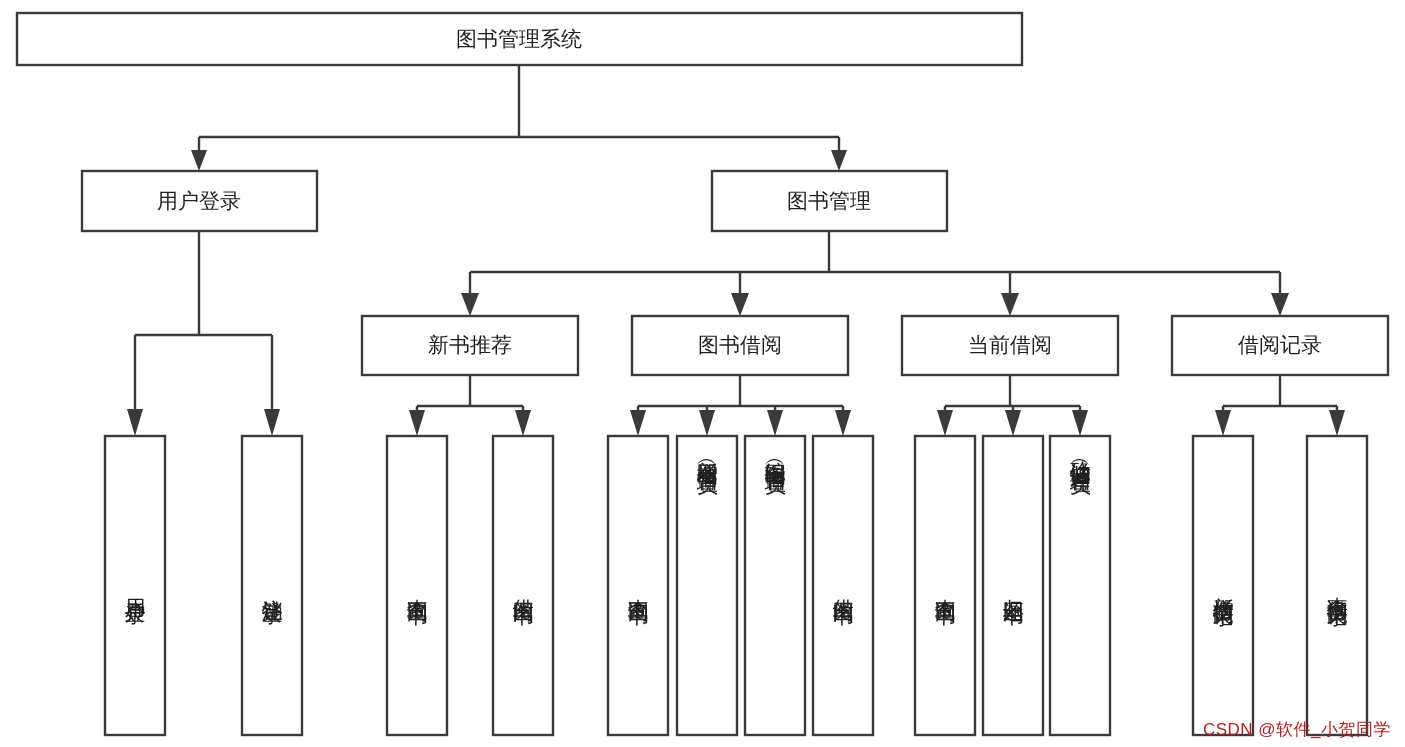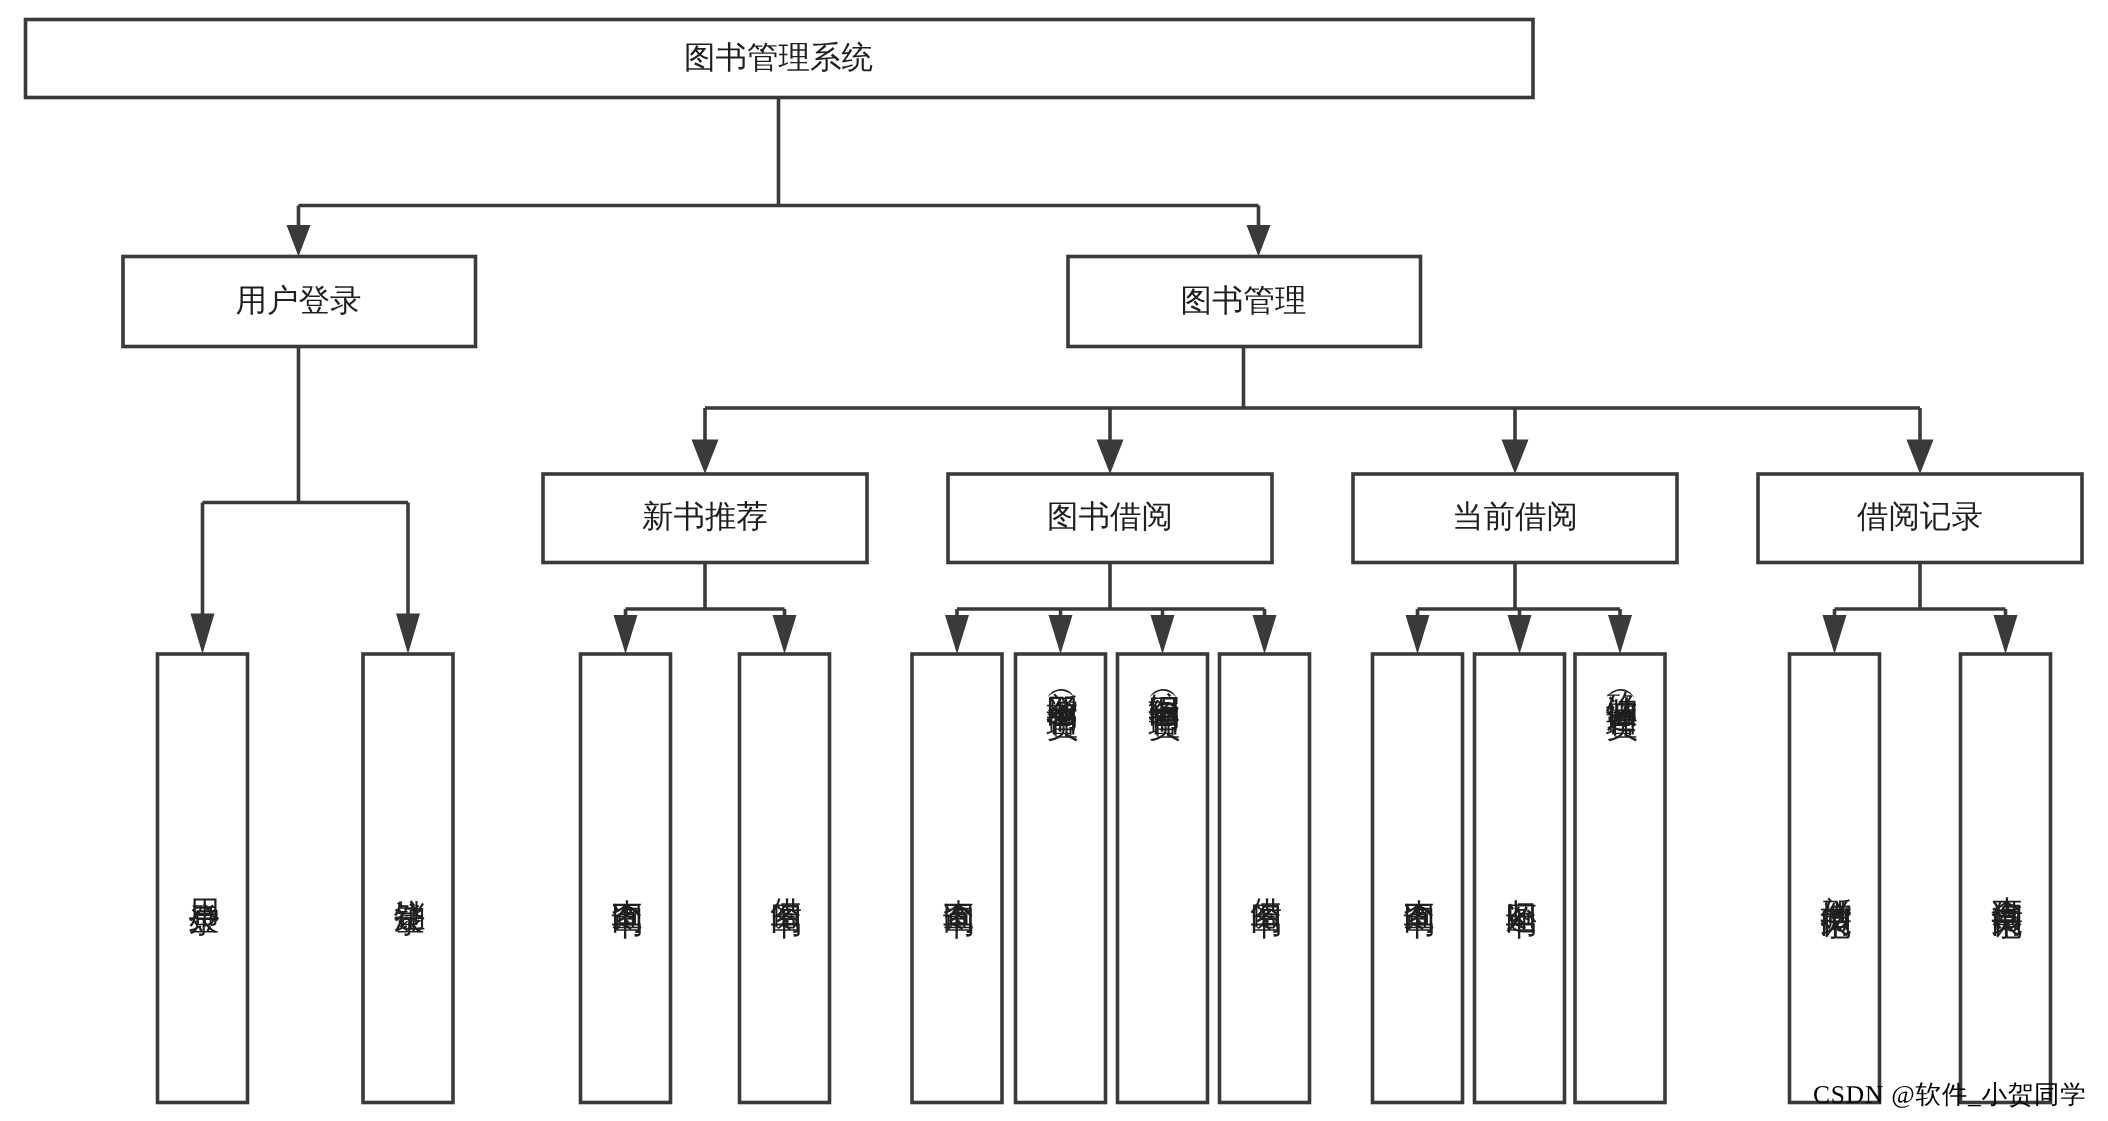--- a/index.html
+++ b/index.html
@@ -53,23 +53,23 @@
     color: #1f1f1f;
     letter-spacing: 2px;
     text-align: center;
     pointer-events: none;
     white-space: nowrap;
   }
   .watermark {
     position: absolute;
     right: 14px;
     bottom: 6px;
-    font-family: Liberation Serif, serif;
+    font-family: Liberation Sans, sans-serif;
     font-size: 17px;
-    color: #000000;
+    color: #b91c1c;
     letter-spacing: 0.5px;
     white-space: nowrap;
   }
 </style>
 </head>
 <body>
 
 <div id="canvas-wrap">
 
   <svg id="canvas" viewBox="0 0 1405 747" xmlns="http://www.w3.org/2000/svg">

